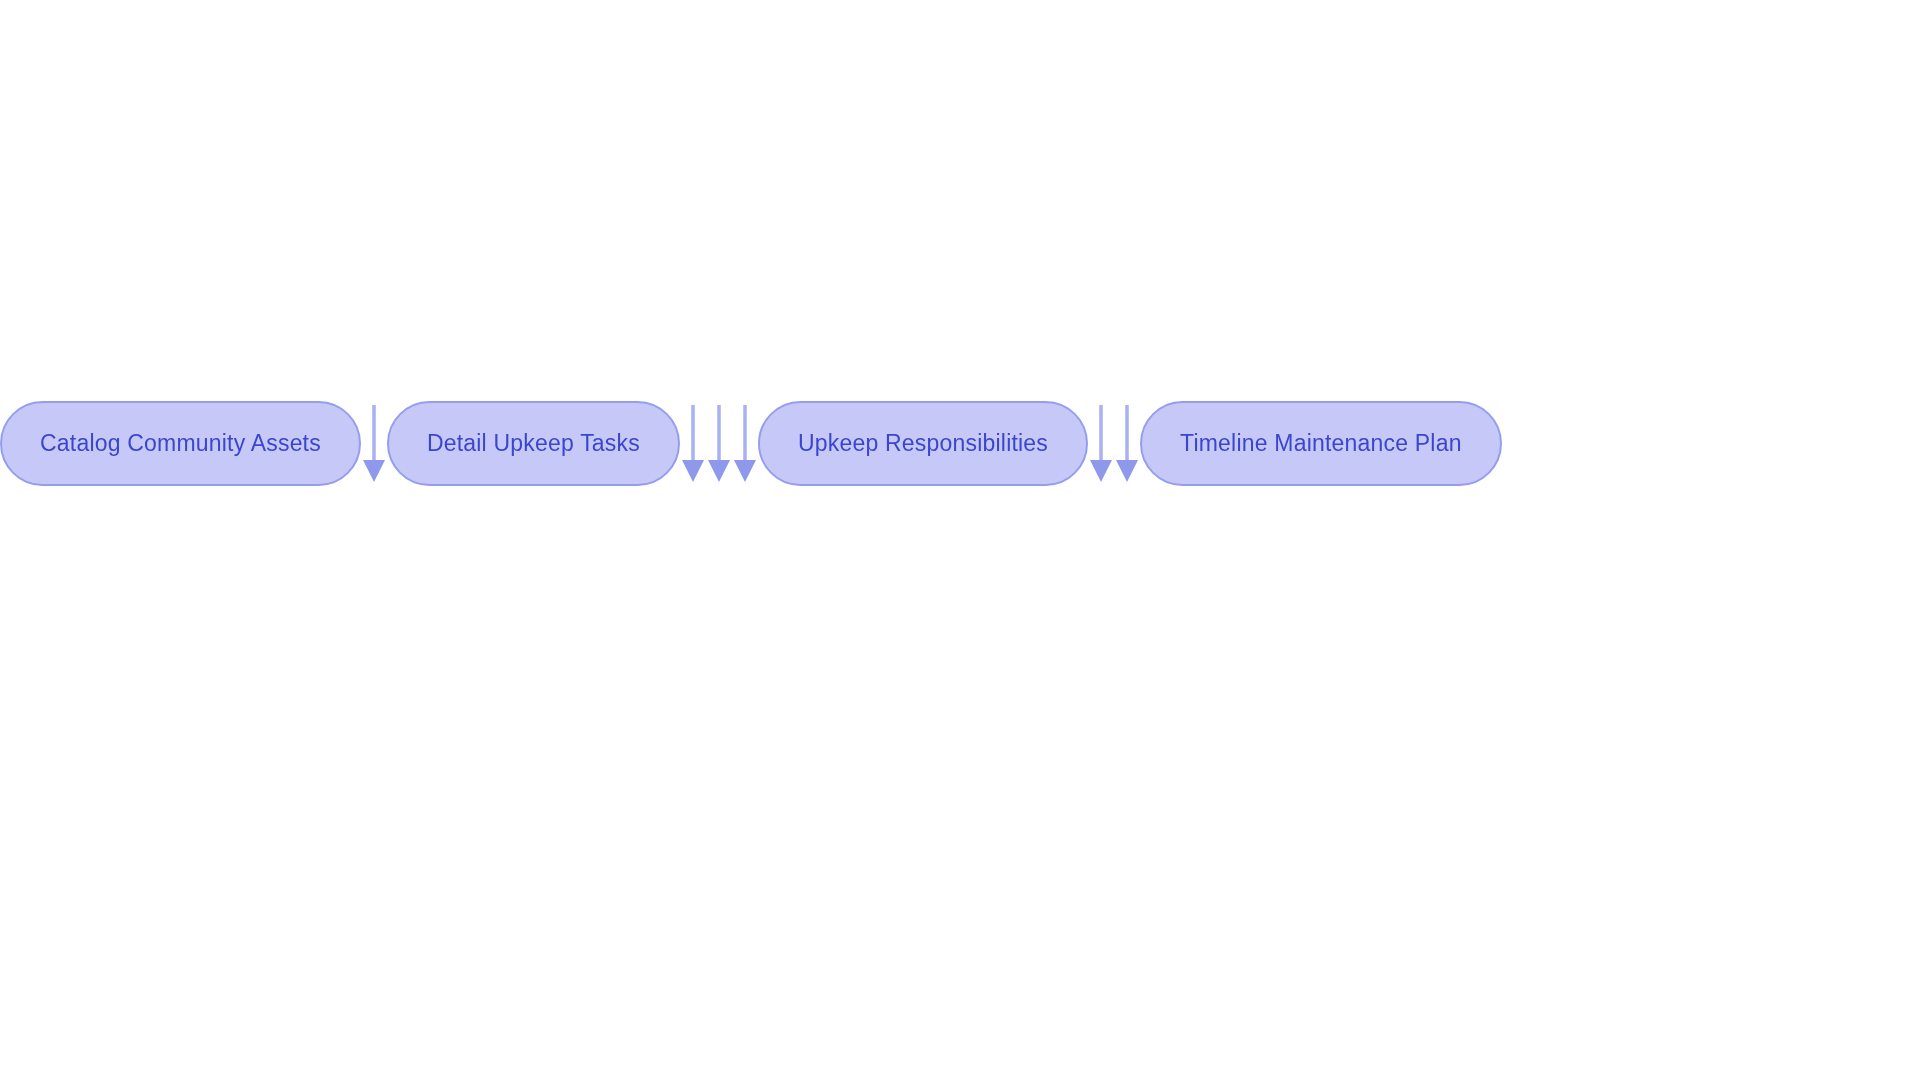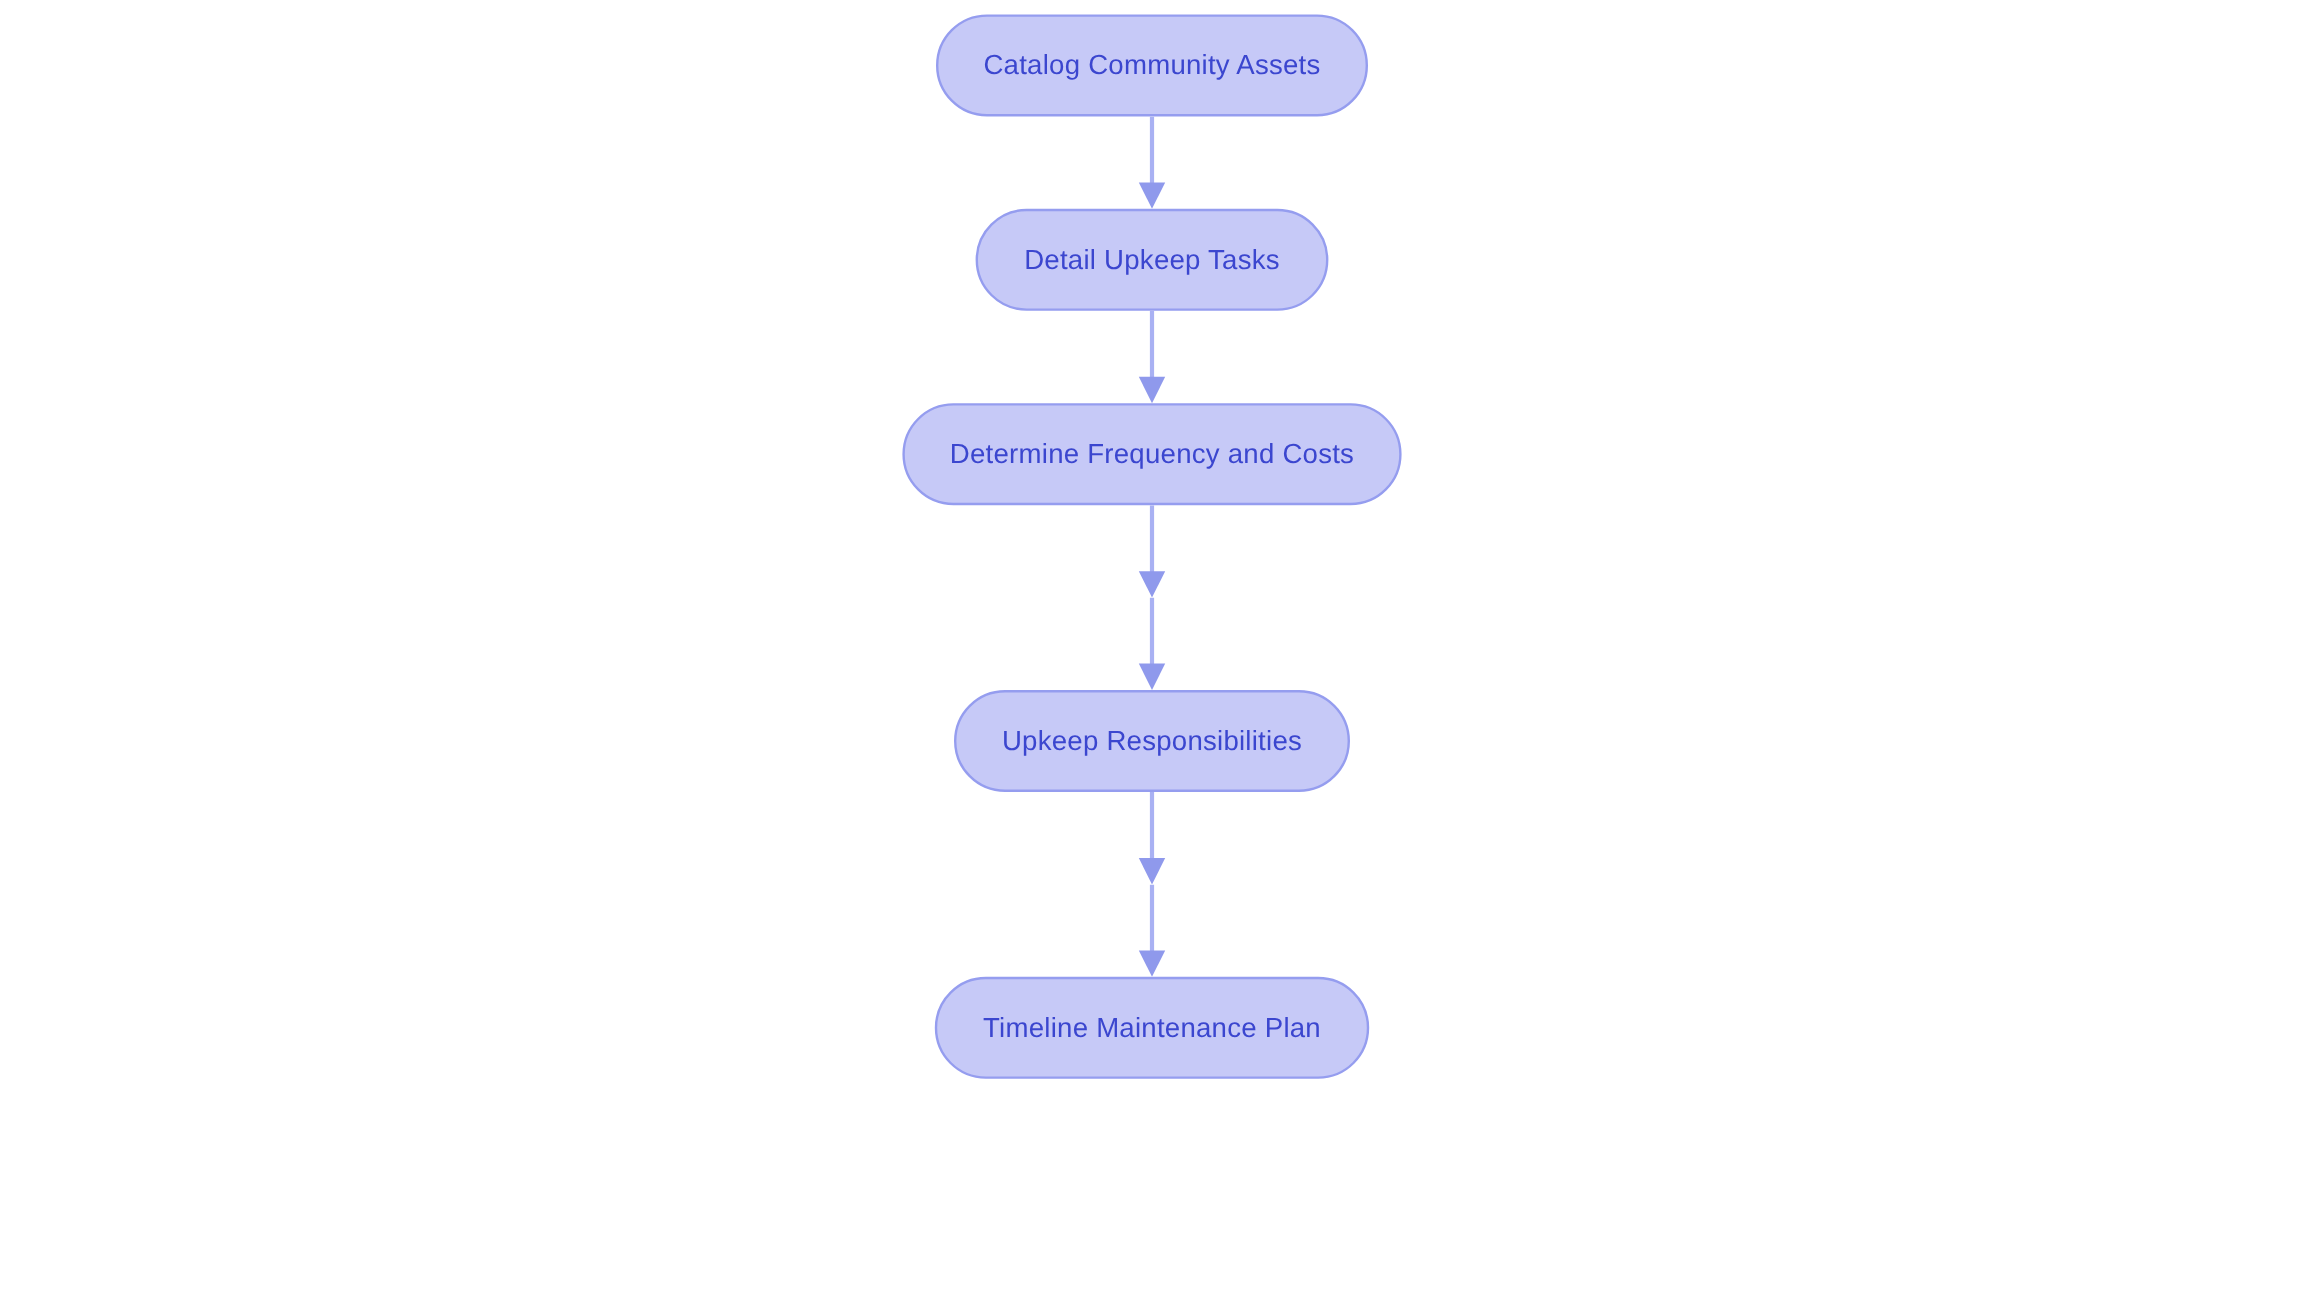--- a/index.html
+++ b/index.html
@@ -9,21 +9,21 @@
     --node-text:#3b46cf;
     --connector-line:#a9b1f3;
     --arrow-head:#8f99ec;
   }
   *{margin:0;padding:0;box-sizing:border-box;}
   html,body{width:1920px;height:1083px;background:var(--background);overflow:hidden;}
   body{font-family:"Liberation Sans","DejaVu Sans",sans-serif;}
   .canvas{
     position:relative;
     width:1920px;height:874px;
-    display:flex;flex-direction:column;align-items:center;
+    display:flex;align-items:center;
     padding-top:12px;
   }
   .node{
     height:85px;
     border-radius:42.5px;
     background:var(--node-fill);
     border:2px solid var(--node-border);
     color:var(--node-text);
     display:flex;align-items:center;justify-content:center;
     padding:0 38px;
@@ -59,23 +59,20 @@
     <span>Detail Upkeep Tasks</span>
   </div>
 
   <div class="arrow">
     <svg viewBox="0 0 26 77" xmlns="http://www.w3.org/2000/svg">
       <line x1="13" y1="0" x2="13" y2="56" stroke="var(--connector-line)" stroke-width="3.5"></line>
       <polygon points="2,55 24,55 13,77" fill="var(--arrow-head)"></polygon>
     </svg>
   </div>
 
-  <div class="node">
-    <span>Determine Frequency and Costs</span>
-  </div>
 
   <div class="arrow">
     <svg viewBox="0 0 26 77" xmlns="http://www.w3.org/2000/svg">
       <line x1="13" y1="0" x2="13" y2="56" stroke="var(--connector-line)" stroke-width="3.5"></line>
       <polygon points="2,55 24,55 13,77" fill="var(--arrow-head)"></polygon>
     </svg>
   </div>
 
 
   <div class="arrow">

